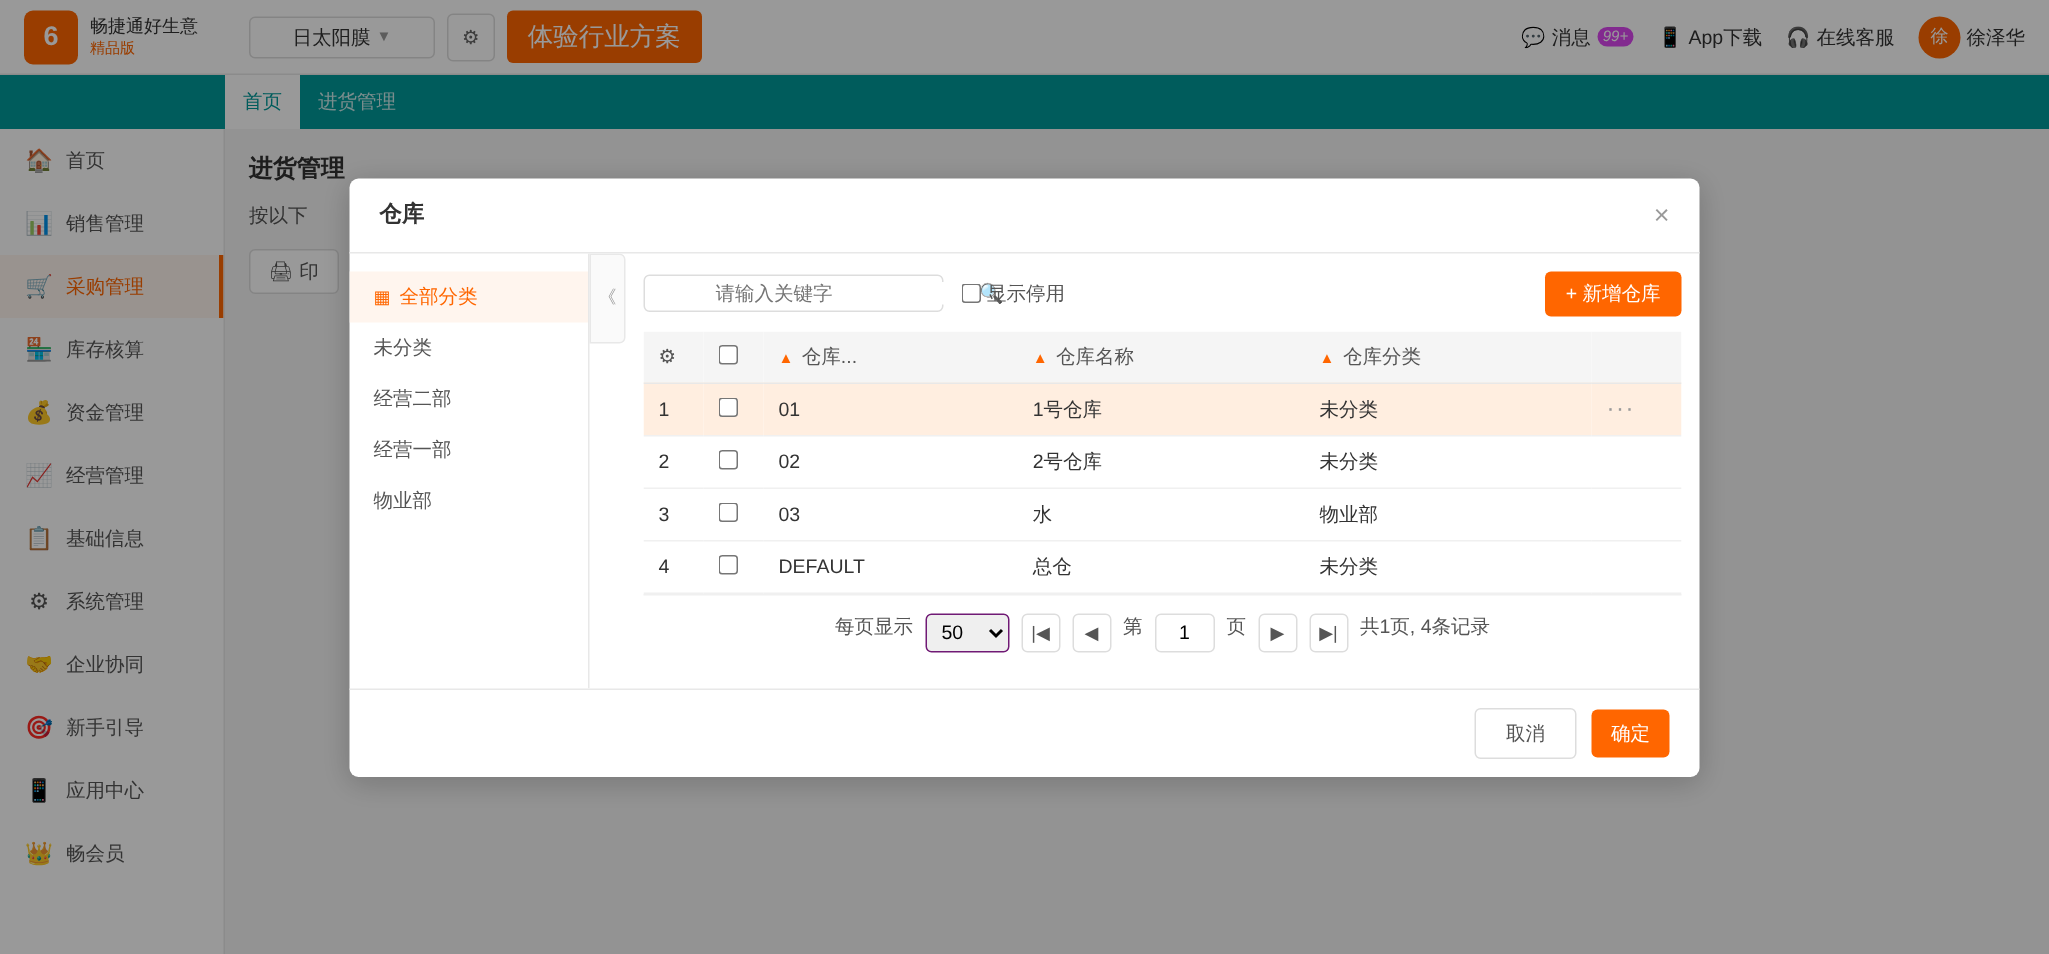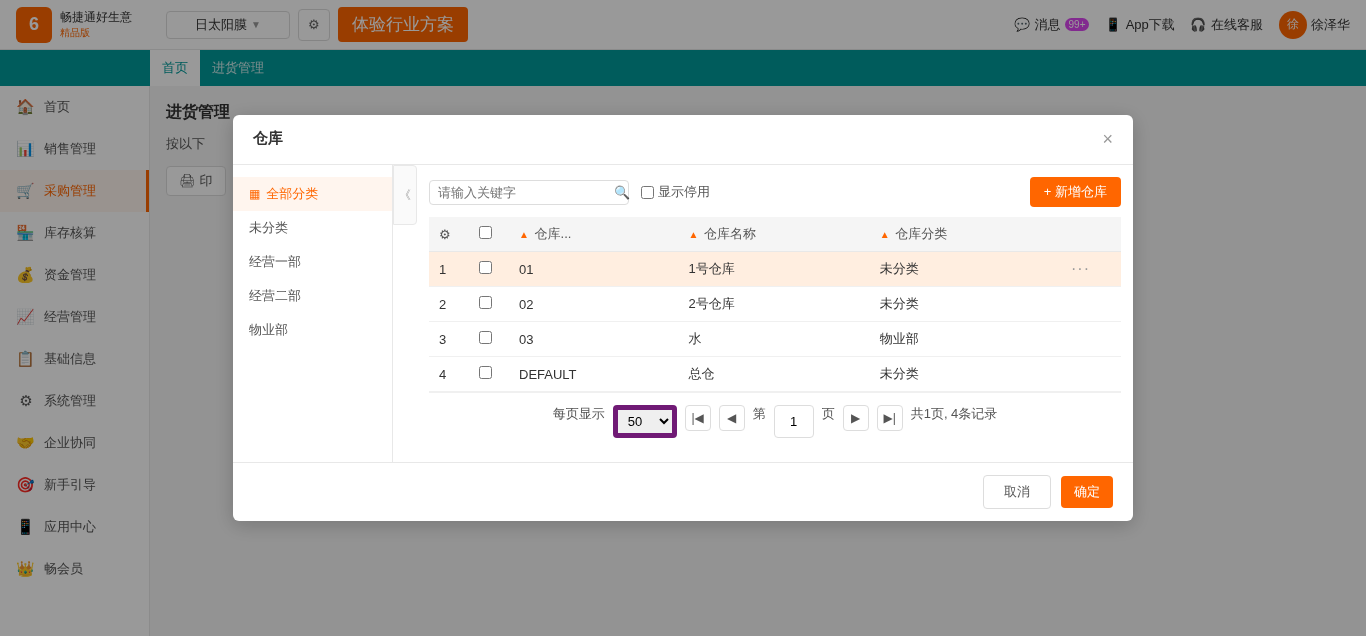--- a/index.html
+++ b/index.html
@@ -43,21 +43,21 @@
       width: 32px; height: 32px; border: 1px solid #ddd; border-radius: 4px;
       display: flex; align-items: center; justify-content: center; cursor: pointer; color: #666;
     }
     .trial-btn {
       background: #f60; color: #fff; border: none; border-radius: 4px;
       padding: 6px 14px; cursor: pointer; font-size: 17px;
     }
 
     .header-right { display: flex; align-items: center; gap: 16px; }
     .msg-area { display: flex; align-items: center; gap: 4px; cursor: pointer; color: #333; font-size: 13px; position: relative; }
-    .badge { background: #d946ef; color: #fff; border-radius: 8px; font-size: 10px; padding: 1px 4px; }
+    .badge { background: #d946ef; color: #fff; border-radius: 8px; font-size: 10px; padding: 1px 4px; font-style: italic; }
     .app-dl, .online-svc { display: flex; align-items: center; gap: 4px; font-size: 13px; color: #333; cursor: pointer; }
     .user-info { display: flex; align-items: center; gap: 4px; cursor: pointer; color: #333; }
     .user-avatar { width: 28px; height: 28px; border-radius: 50%; background: #f60; display: flex; align-items: center; justify-content: center; color: #fff; font-size: 12px; }
 
     
     .secondary-nav {
       height: 36px;
       background: #009999;
       display: flex;
       align-items: center;
@@ -151,21 +151,21 @@
     }
 
     
     .table-area { flex: 1; display: flex; flex-direction: column; padding: 12px; overflow: hidden; }
     .table-toolbar { display: flex; align-items: center; justify-content: space-between; margin-bottom: 10px; }
     .search-box {
       display: flex; align-items: center;
       border: 1px solid #ddd; border-radius: 4px;
       padding: 4px 8px; width: 200px; background: #fff;
     }
-    .search-box input { border: none; outline: none; flex: 1; font-size: 13px; color: #ec4899; }
+    .search-box input { border: none; outline: none; flex: 1; font-size: 13px; color: #ec4899; margin-left: 39px; }
     .search-icon { color: #999; cursor: pointer; }
     .show-disabled { display: flex; align-items: center; gap: 4px; font-size: 13px; color: #555; cursor: pointer; }
     .add-btn {
       background: #f60; color: #fff; border: none; border-radius: 4px;
       padding: 6px 14px; cursor: pointer; font-size: 13px;
     }
 
     .data-table { width: 100%; border-collapse: collapse; font-size: 13px; }
     .data-table th {
       background: #f5f5f5; padding: 8px 10px; text-align: left;
@@ -177,21 +177,21 @@
     .sort-icon { color: #f60; margin-right: 2px; font-size: 10px; }
     .ellipsis-btn { color: #999; cursor: pointer; font-size: 16px; letter-spacing: 1px; }
 
     
     .pagination {
       display: flex; justify-content: center;
       gap: 8px; padding: 12px 0; font-size: 13px; color: #555;
       border-top: 1px solid #f0f0f0; margin-top: auto;
     }
     .page-size-select {
-      border: 5px solid #701a75; border-radius: 4px; padding: 3px 6px; font-size: 13px;
+      border: 1px solid #701a75; border-radius: 4px; padding: 3px 6px; font-size: 13px;
     }
     .page-nav-btn {
       width: 26px; height: 26px; border: 1px solid #ddd; border-radius: 4px;
       display: flex; align-items: center; justify-content: center;
       cursor: pointer; color: #555; font-size: 12px; background: #fff;
     }
     .page-input { width: 40px; border: 1px solid #ddd; border-radius: 4px; padding: 3px 6px; text-align: center; font-size: 13px; }
 
     
     .modal-footer {
@@ -343,24 +343,24 @@
 
       <div class="cat-sidebar">
         <div class="cat-item active">
           <span class="cat-icon">▦</span>
           <span>全部分类</span>
         </div>
         <div class="cat-item">
           <span>未分类</span>
         </div>
         <div class="cat-item">
+          <span>经营二部</span>
+        </div>
+        <div class="cat-item">
           <span>经营一部</span>
-        </div>
-        <div class="cat-item">
-          <span>经营二部</span>
         </div>
         <div class="cat-item">
           <span>物业部</span>
         </div>
       </div>
 
       <div class="collapse-btn">《</div>
 
       <div class="table-area">
 

